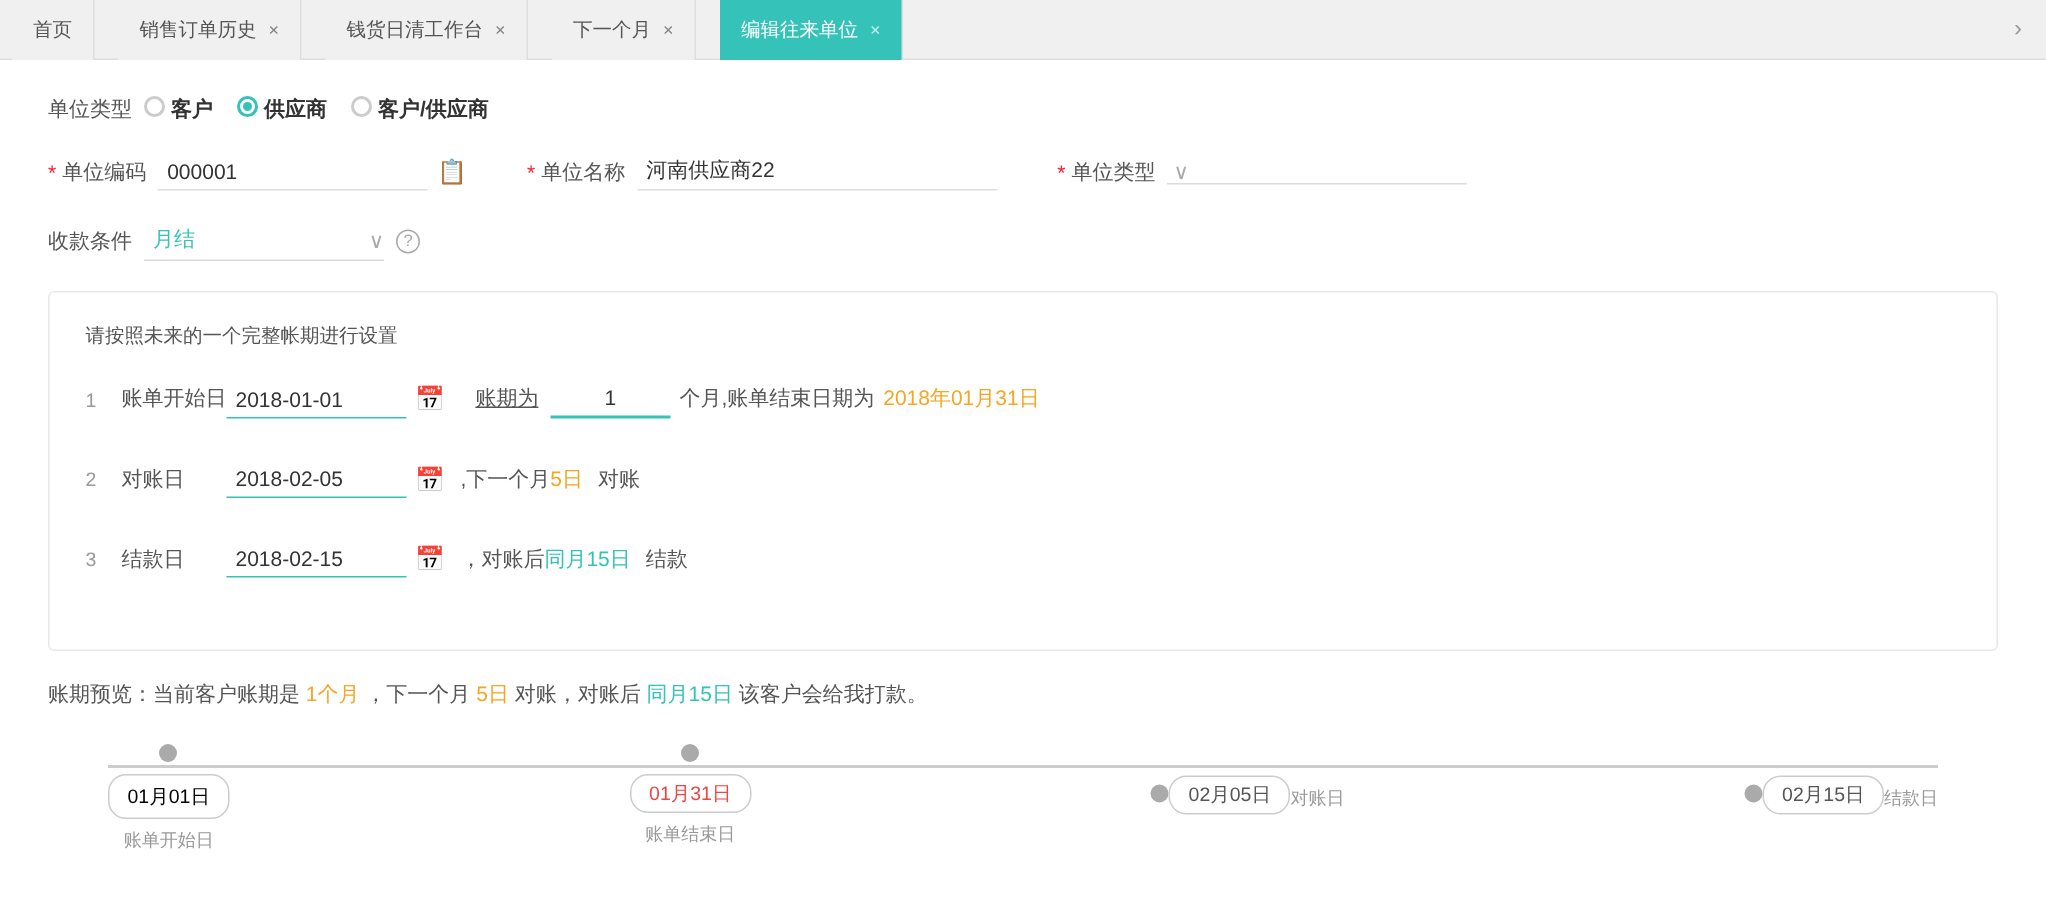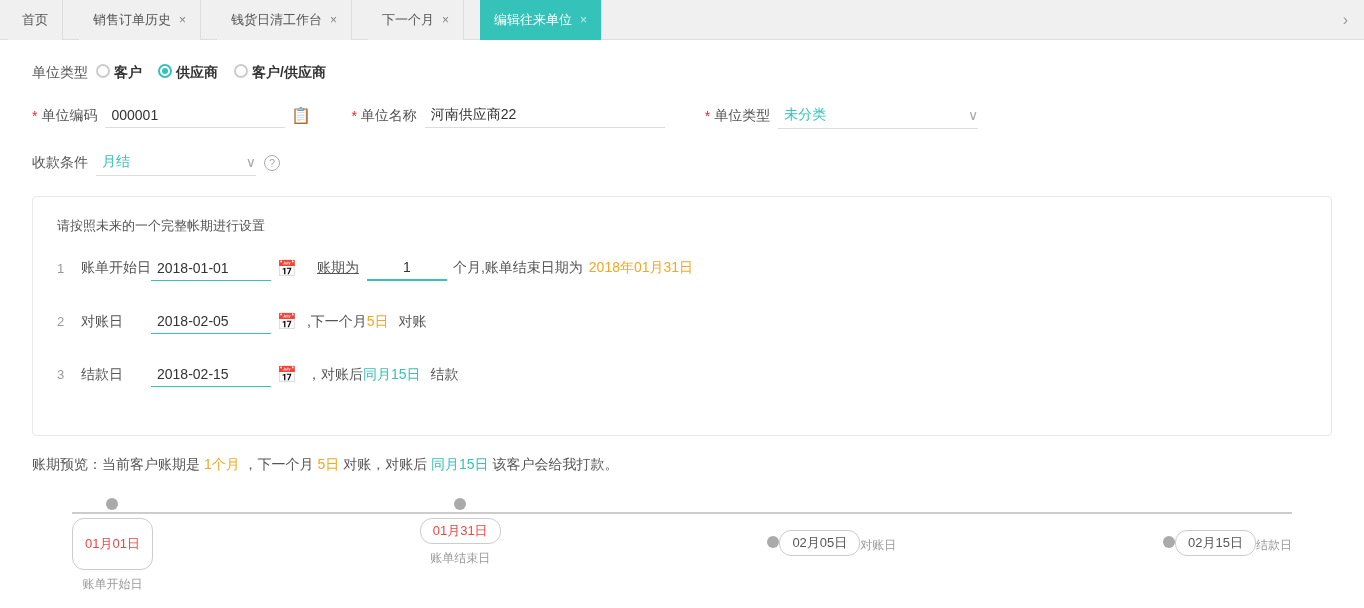--- a/index.html
+++ b/index.html
@@ -273,21 +273,20 @@
     </div>
     <div class="field-group">
       <span class="required-star">*</span>
       <span class="form-label">单位名称</span>
       <input class="form-input form-input-wide" value="河南供应商22" style="">
     </div>
     <div class="field-group">
       <span class="required-star">*</span>
       <span class="form-label">单位类型</span>
       <div class="dropdown-wrapper">
-        <span class="dropdown-value">未分类</span>
         <span class="dropdown-arrow">∨</span>
       </div>
     </div>
   </div>
 
   <div class="form-row">
     <span class="form-label">收款条件</span>
     <div class="dropdown-wrapper" style="width:160px;">
       <span class="dropdown-value">月结</span>
       <span class="dropdown-arrow">∨</span>
@@ -341,21 +340,21 @@
   </div>
 
   <div style="position:relative; padding: 0 40px; margin-top: 8px;">
 
     <div style="position:absolute; top: 14px; left: 40px; right: 40px; height: 2px; background: #ccc;"></div>
 
     <div style="display:flex; justify-content: space-between; position: relative; z-index:1;">
 
       <div style="display:flex; flex-direction:column; align-items:center;">
         <div style="width:12px; height:12px; border-radius:50%; background:#aaa; margin-bottom:8px;"></div>
-        <div style="border:1px solid #ccc; border-radius:12px; padding:16px 12px; font-size:13px; color:#ef4444; background:#fff; margin-bottom:6px;">01月01日</div>
+        <div style="border:1px solid #ccc; border-radius:12px; padding:5px 12px; font-size:13px; color:#000000; background:#fff; margin-bottom:6px;">01月01日</div>
         <div style="font-size:12px; color:#999;">账单开始日</div>
       </div>
 
       <div style="display:flex; flex-direction:column; align-items:center;">
         <div style="width:12px; height:12px; border-radius:50%; background:#aaa; margin-bottom:8px;"></div>
         <div style="border:1px solid #ccc; border-radius:12px; padding:3px 12px; font-size:13px; color:#ef4444; background:#fff; margin-bottom:6px;">01月31日</div>
         <div style="font-size:12px; color:#999;">账单结束日</div>
       </div>
 
       <div style="display:flex; flex-direction:row; align-items:center;">

